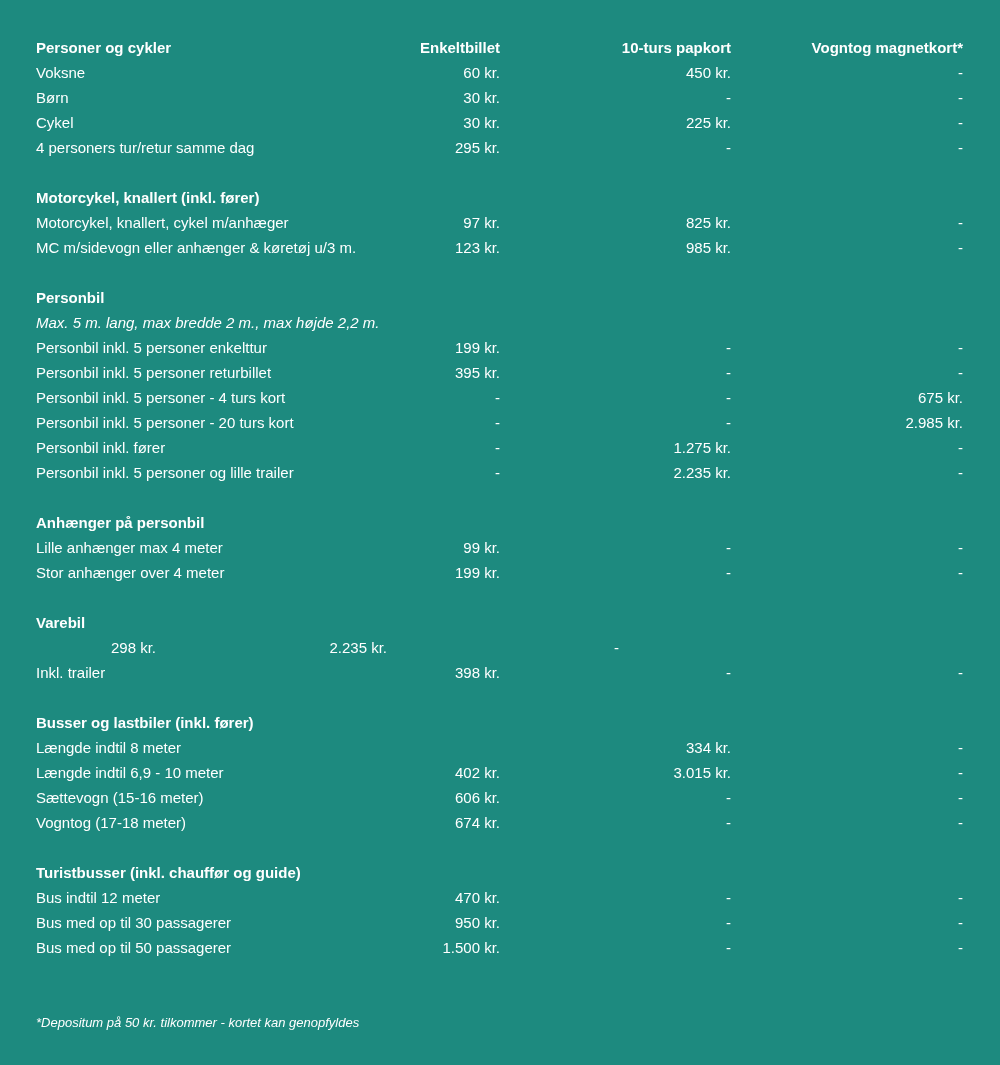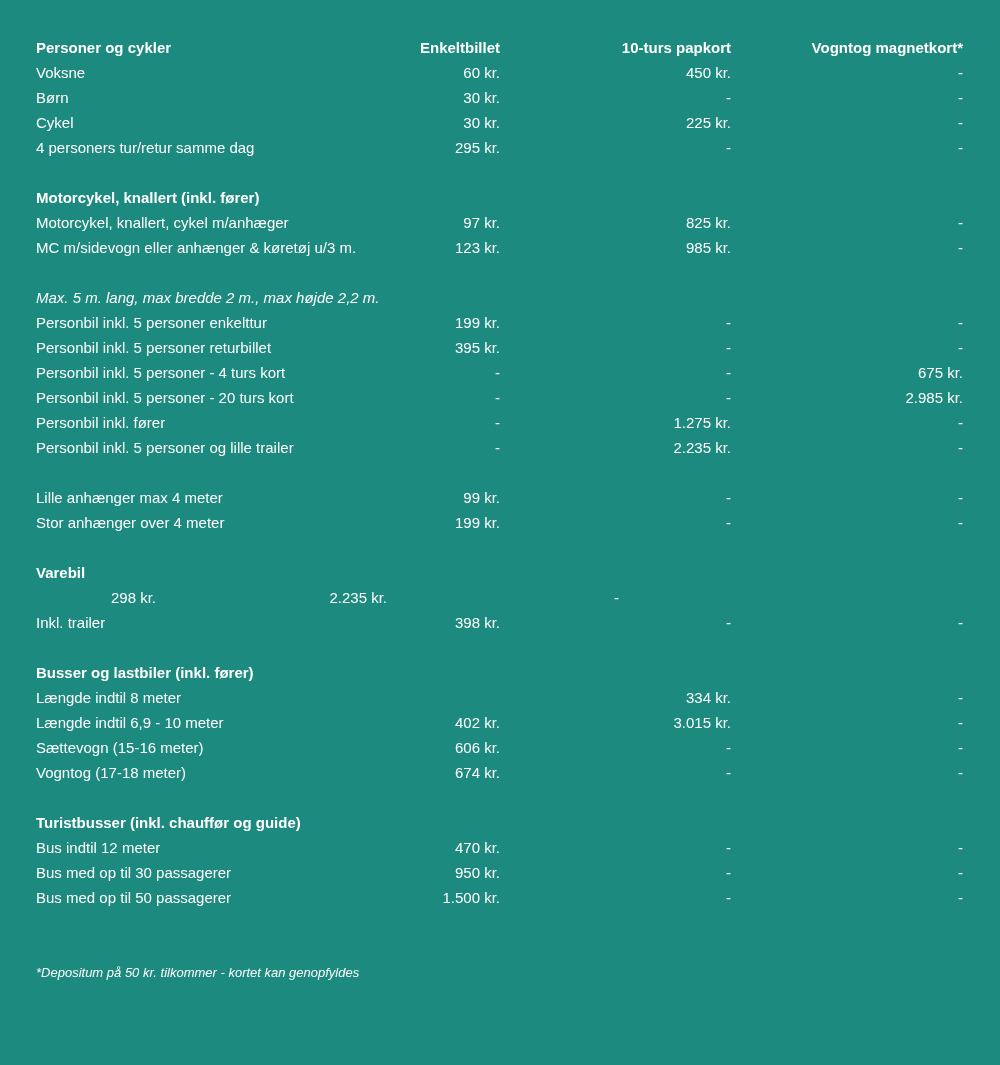--- a/index.html
+++ b/index.html
@@ -85,20 +85,23 @@
         </div>
         <div class="row">
           <span class="label">MC m/sidevogn eller anhænger &amp; køretøj u/3 m.</span>
           <span class="col c1">123 kr.</span>
           <span class="col c2">985 kr.</span>
           <span class="col c3">-</span>
         </div>
       </div>
       <div class="section">
         <div class="row">
+          <span class="label bold">Personbil</span>
+        </div>
+        <div class="row">
           <span class="label italic">Max. 5 m. lang, max bredde 2 m., max højde 2,2 m.</span>
         </div>
         <div class="row">
           <span class="label">Personbil inkl. 5 personer enkelttur</span>
           <span class="col c1">199 kr.</span>
           <span class="col c2">-</span>
           <span class="col c3">-</span>
         </div>
         <div class="row">
           <span class="label">Personbil inkl. 5 personer returbillet</span>
@@ -125,20 +128,23 @@
           <span class="col c3">-</span>
         </div>
         <div class="row">
           <span class="label">Personbil inkl. 5 personer og lille trailer</span>
           <span class="col c1">-</span>
           <span class="col c2">2.235 kr.</span>
           <span class="col c3">-</span>
         </div>
       </div>
       <div class="section">
+        <div class="row">
+          <span class="label bold">Anhænger på personbil</span>
+        </div>
         <div class="row">
           <span class="label">Lille anhænger max 4 meter</span>
           <span class="col c1">99 kr.</span>
           <span class="col c2">-</span>
           <span class="col c3">-</span>
         </div>
         <div class="row">
           <span class="label">Stor anhænger over 4 meter</span>
           <span class="col c1">199 kr.</span>
           <span class="col c2">-</span>

